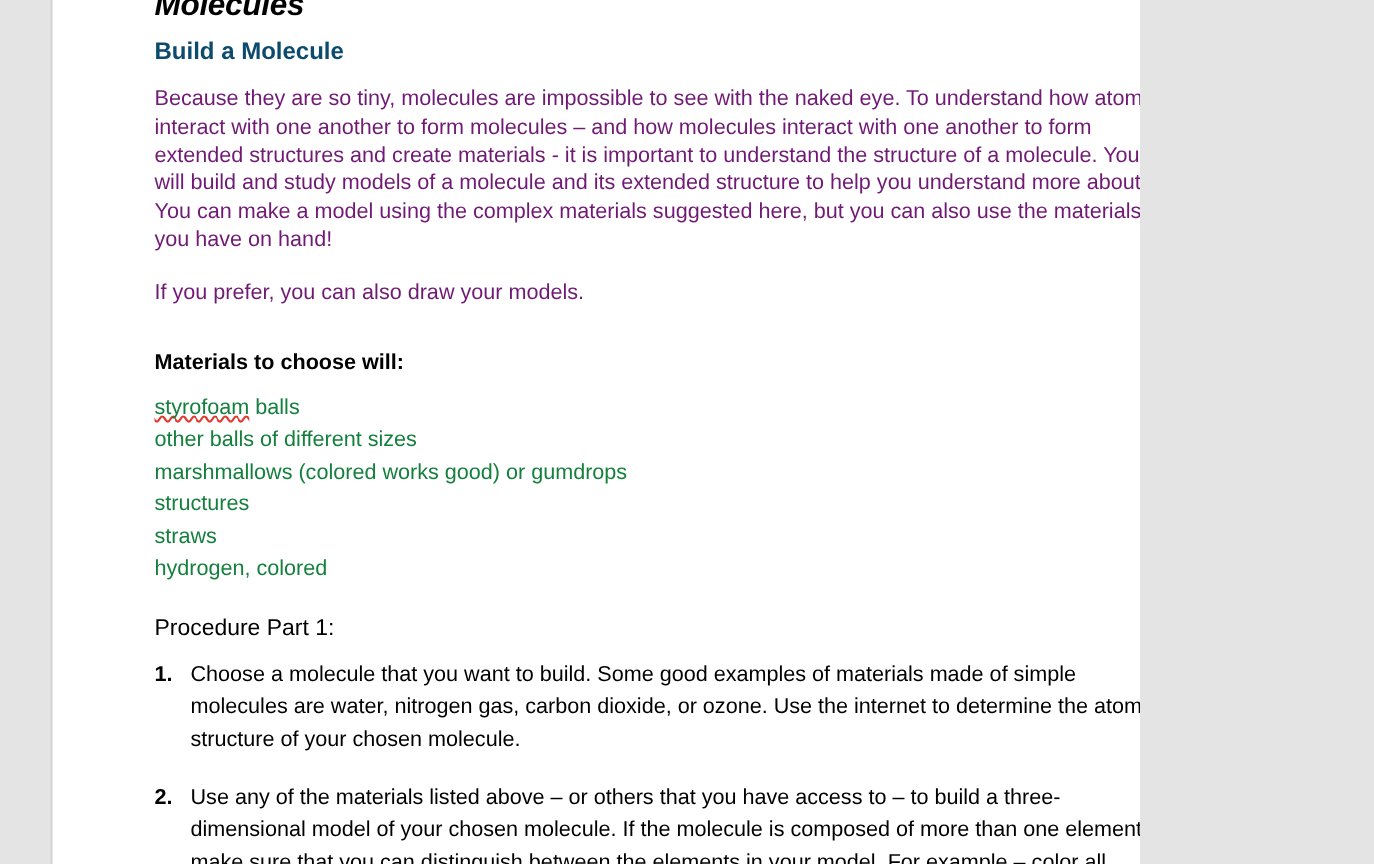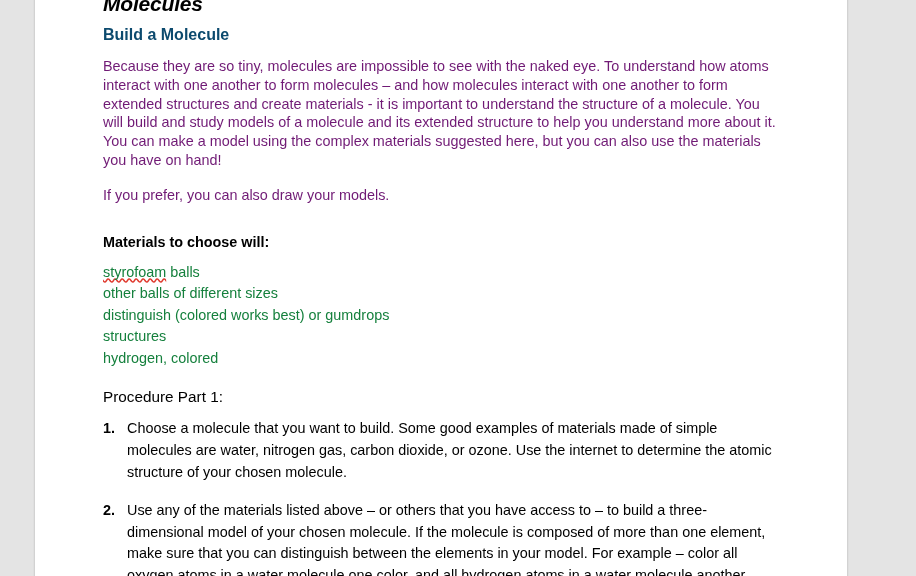--- a/index.html
+++ b/index.html
@@ -11,21 +11,21 @@
     width: 916px;
     height: 576px;
     overflow: hidden;
     background: #e4e4e4;
     font-family: "Liberation Sans", sans-serif;
     -webkit-font-smoothing: antialiased;
   }
 
   .viewport {
     position: relative;
-    width: 916px;
+    width: 760px;
     height: 576px;
     background: #e4e4e4;
     overflow: hidden;
   }
 
   
   .page {
     position: absolute;
     left: 34px;
     top: -42px;
@@ -152,24 +152,27 @@
       <h3 class="materials-heading">Materials to choose will:</h3>
 
       <ul class="materials-list">
         <li>
           <span class="misspelled">styrofoam</span><span> balls</span>
         </li>
         <li>
           <span>other balls of different sizes</span>
         </li>
         <li>
-          <span>distinguish (colored works best) or gumdrops</span>
+          <span>marshmallows (colored works good) or gumdrops</span>
         </li>
         <li>
           <span>structures</span>
+        </li>
+        <li>
+          <span>straws</span>
         </li>
         <li>
           <span>hydrogen, colored</span>
         </li>
       </ul>
 
       <h3 class="procedure-heading">Procedure Part 1:</h3>
 
       <ol class="procedure-list">
         <li>

